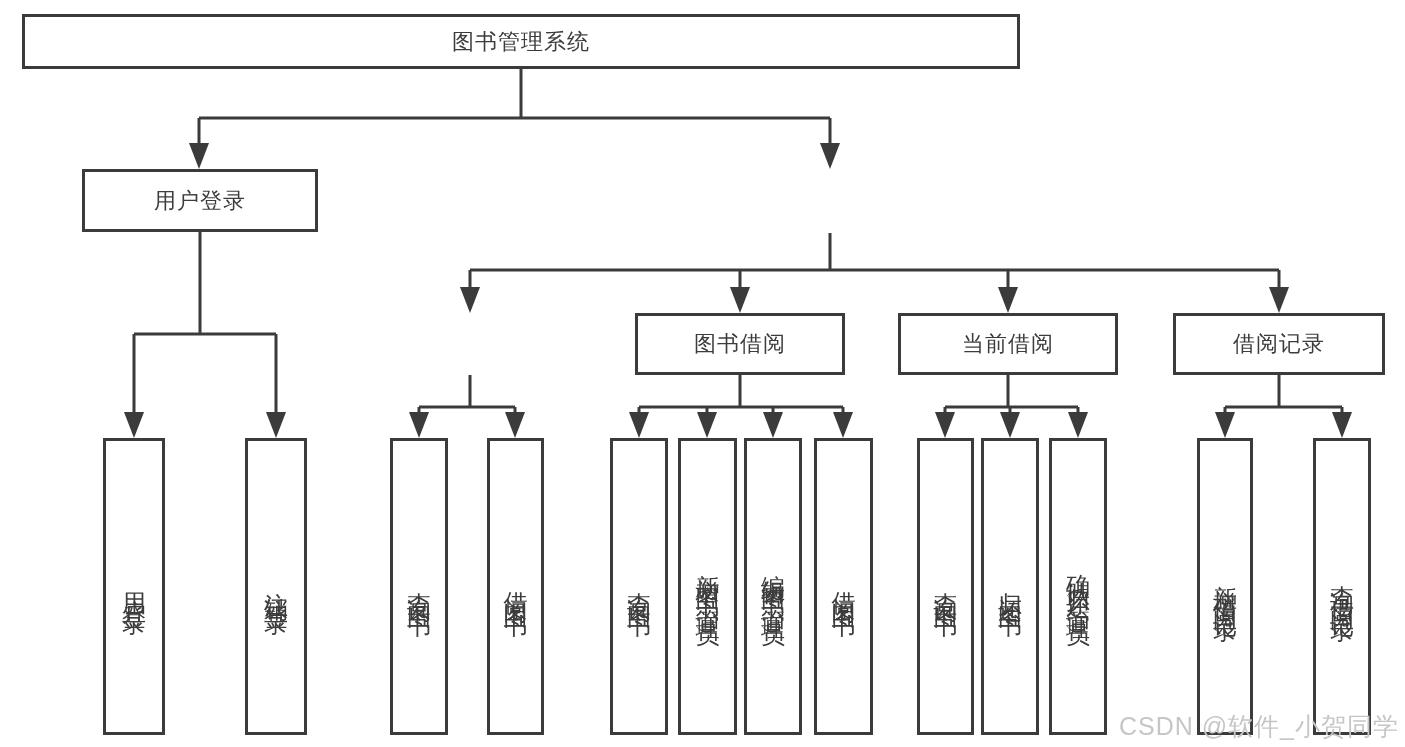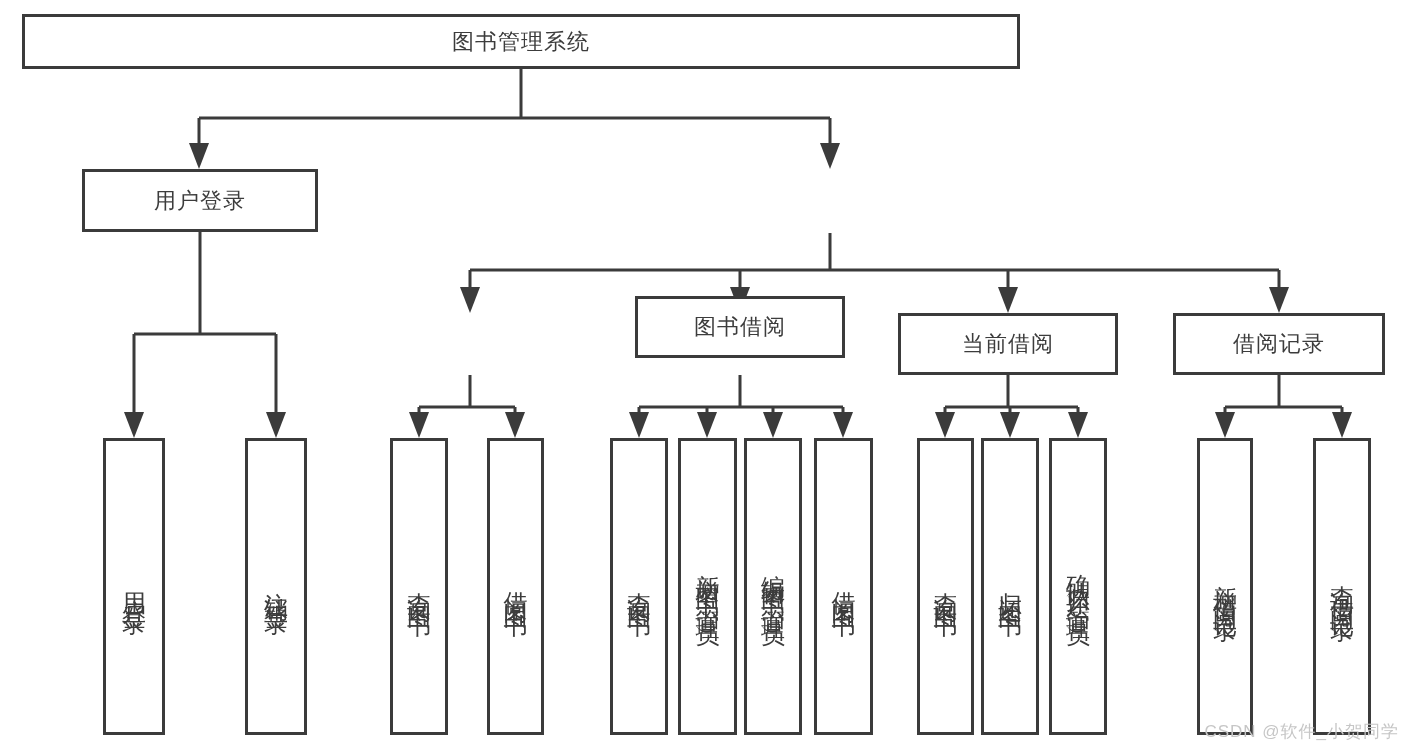--- a/index.html
+++ b/index.html
@@ -16,21 +16,21 @@
     border:3px solid var(--line); display:flex; align-items:center; justify-content:center;
     z-index:2;
   }
   .h .lbl{font-size:22px; letter-spacing:1px; color:var(--text); white-space:nowrap;}
   .v .lbl{
     writing-mode:vertical-lr; font-size:24px; letter-spacing:7px; color:var(--text);
     line-height:1;
   }
   #watermark{
     position:absolute; right:6px; bottom:4px; z-index:3;
-    font-size:17px; color:var(--wm); letter-spacing:1px; white-space:nowrap;
+    font-size:25px; color:var(--wm); letter-spacing:1px; white-space:nowrap;
   }
 </style>
 </head>
 <body>
 
 <div id="canvas">
 
   <svg id="connectors" viewBox="0 0 1405 747" xmlns="http://www.w3.org/2000/svg">
     <path d="M521 69 V118 M199 118 H830 M199 118 V146 M830 118 V146
          M200 232 V334 M134 334 H276 M134 334 V415 M276 334 V415
@@ -70,21 +70,21 @@
     <span class="lbl">用户登录</span>
   </div>
 
   <div class="box v" style="left:103px;top:438px;width:62px;height:297px">
     <span class="lbl">用户登录</span>
   </div>
   <div class="box v" style="left:245px;top:438px;width:62px;height:297px">
     <span class="lbl">注销登录</span>
   </div>
 
-  <div class="box h" style="left:635px;top:296px;width:210px;height:62px">
+  <div class="box h" style="left:635px;top:313px;width:210px;height:62px">
     <span class="lbl">图书借阅</span>
   </div>
   <div class="box h" style="left:898px;top:313px;width:220px;height:62px">
     <span class="lbl">当前借阅</span>
   </div>
   <div class="box h" style="left:1173px;top:313px;width:212px;height:62px">
     <span class="lbl">借阅记录</span>
   </div>
 
   <div class="box v" style="left:390px;top:438px;width:58px;height:297px">

